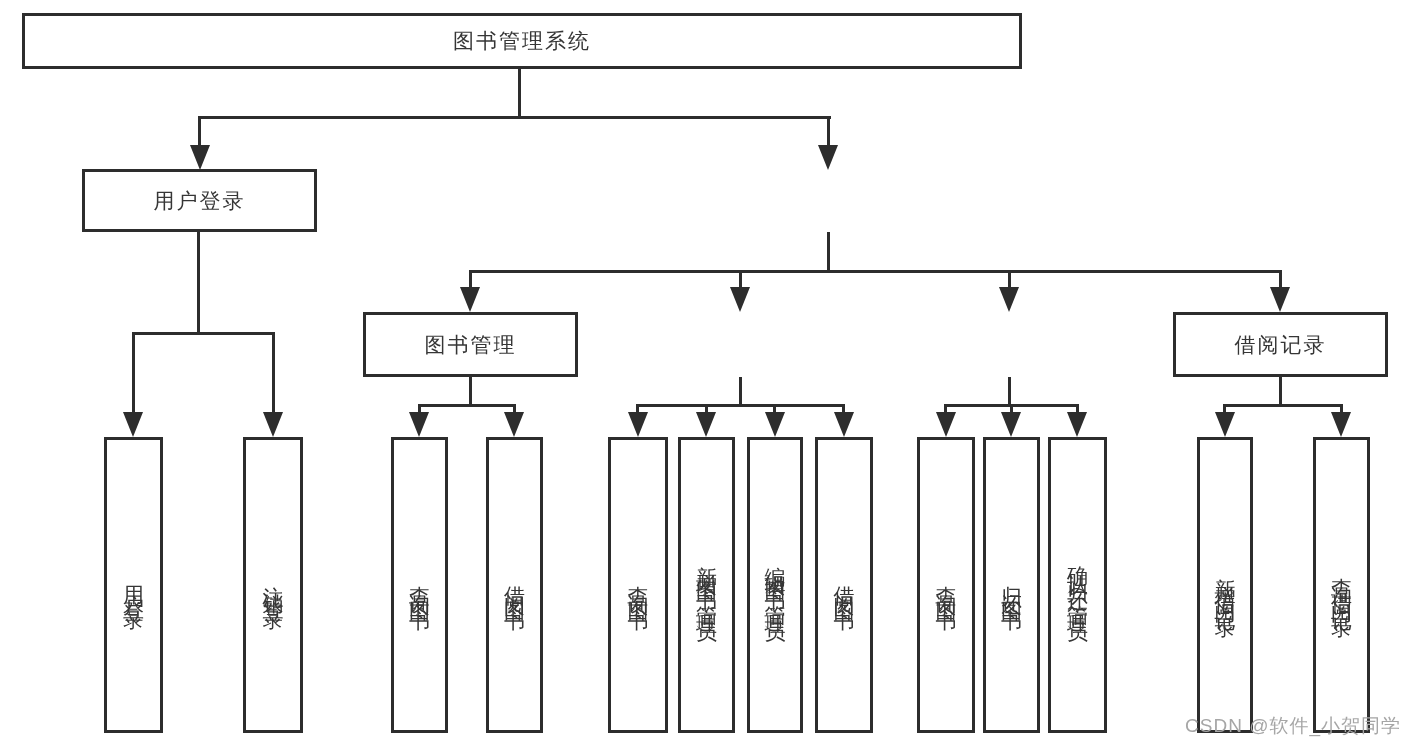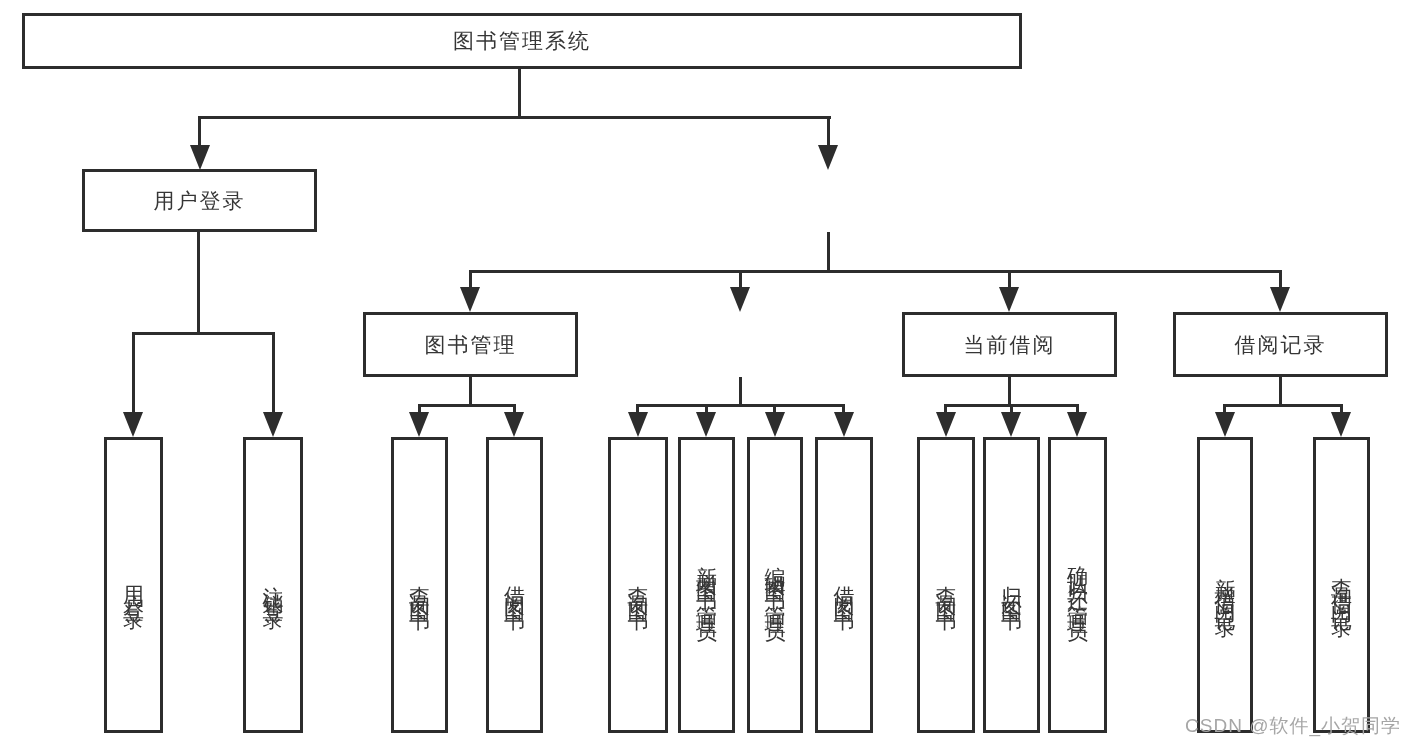--- a/index.html
+++ b/index.html
@@ -60,23 +60,20 @@
   <div class="v" style="left:739px;top:272px;height:18px;"></div>
   <div class="v" style="left:1008px;top:272px;height:18px;"></div>
   <div class="v" style="left:1279px;top:272px;height:18px;"></div>
   <div class="arrow" style="left:460px;top:287px;"></div>
   <div class="arrow" style="left:730px;top:287px;"></div>
   <div class="arrow" style="left:999px;top:287px;"></div>
   <div class="arrow" style="left:1270px;top:287px;"></div>
 
   <div class="box" style="left:363px;top:312px;width:215px;height:65px;">
     <span class="lbl">图书管理</span>
-  </div>
-  <div class="box" style="left:902px;top:312px;width:215px;height:65px;">
-    <span class="lbl">当前借阅</span>
   </div>
   <div class="box" style="left:1173px;top:312px;width:215px;height:65px;">
     <span class="lbl">借阅记录</span>
   </div>
 
   <div class="v" style="left:469px;top:377px;height:29px;"></div>
   <div class="h" style="left:418px;top:404px;width:98px;"></div>
   <div class="v" style="left:418px;top:406px;height:8px;"></div>
   <div class="v" style="left:513px;top:406px;height:8px;"></div>
   <div class="arrow" style="left:409px;top:412px;"></div>

